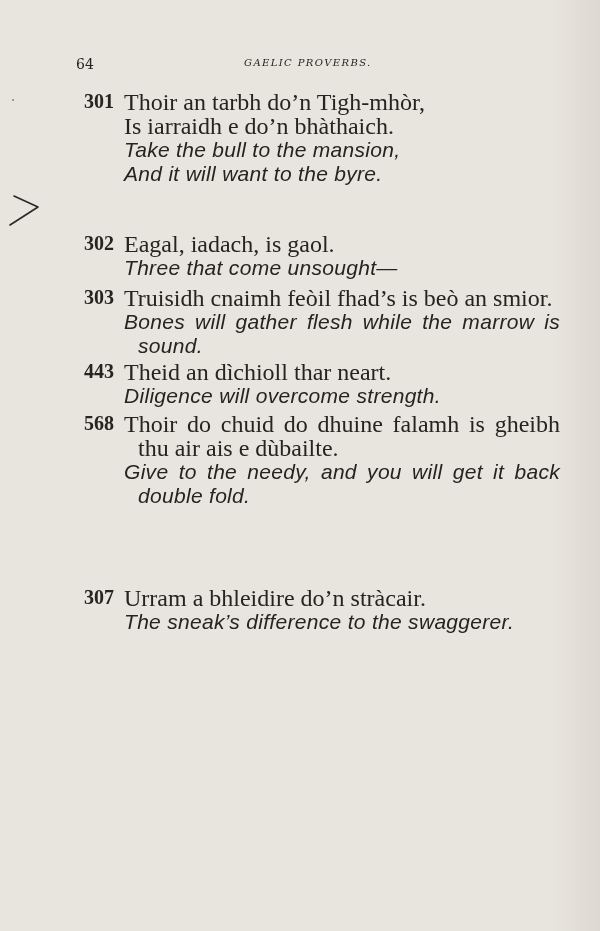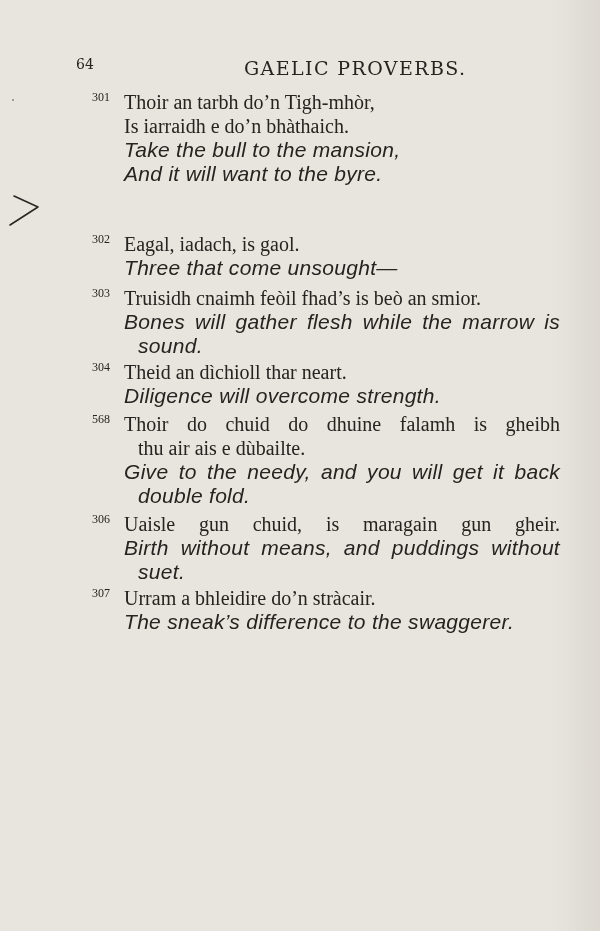--- a/index.html
+++ b/index.html
@@ -11,27 +11,27 @@
       color: #262320;
     }
     .page {
       position: absolute; inset: 0;
       background:
         linear-gradient(90deg, rgba(0,0,0,0) 0%, rgba(0,0,0,0) 92%, rgba(120,110,95,0.10) 100%),
         #e8e5de;
     }
     .header { position: absolute; top: 52px; left: 76px; width: 480px; height: 28px; }
     .page-number { position: absolute; left: 0; top: 4px; font-size: 14px; }
-    .running-title { position: absolute; left: 168px; top: 5px; font-size: 19px; letter-spacing: 1.4px; font-variant: small-caps; }
+    .running-title { position: absolute; left: 168px; top: 5px; font-size: 10px; letter-spacing: 1.4px; font-variant: small-caps; font-style: italic; }
     .speck { position: absolute; left: 12px; top: 99px; width: 2px; height: 2px; background: #8a857c; border-radius: 50%; }
     .margin-mark { position: absolute; left: 6px; top: 190px; width: 34px; height: 40px; }
     .entry { position: absolute; left: 76px; width: 486px; }
-    .num { position: absolute; left: 16px; top: 0; font-size: 12px; font-family: "Liberation Serif", serif; }
+    .num { position: absolute; left: 8px; top: 0; font-size: 20px; font-family: "Liberation Serif", serif; font-weight: bold; }
     .line { font-size: 19px; line-height: 24px; margin-left: 48px; white-space: nowrap; }
-    .gaelic { font-family: "Liberation Serif", serif; font-size: 20px; }
+    .gaelic { font-family: "Liberation Serif", serif; font-size: 24px; }
     .indent { margin-left: 62px; }
     .it { font-family: Liberation Sans, sans-serif; font-style: italic; font-size: 21px; letter-spacing: 0.3px; }
     .justify { white-space: normal; text-align: justify; text-align-last: justify; width: 436px; }
   </style>
 </head>
 <body>
 
 <div class="page">
 
   <div class="header">
@@ -60,39 +60,33 @@
   </div>
 
   <div class="entry" style="top:286px;">
     <span class="num">303</span>
     <div class="line gaelic">Truisidh cnaimh feòil fhad’s is beò an smior.</div>
     <div class="line it justify">Bones will gather flesh while the marrow is</div>
     <div class="line it indent">sound.</div>
   </div>
 
   <div class="entry" style="top:360px;">
-    <span class="num">304</span>
+    <span class="num">443</span>
     <div class="line gaelic">Theid an dìchioll thar neart.</div>
     <div class="line it">Diligence will overcome strength.</div>
   </div>
 
   <div class="entry" style="top:412px;">
     <span class="num">568</span>
     <div class="line gaelic justify">Thoir do chuid do dhuine falamh is gheibh</div>
     <div class="line gaelic indent">thu air ais e dùbailte.</div>
     <div class="line it justify">Give to the needy, and you will get it back</div>
     <div class="line it indent">double fold.</div>
   </div>
 
-  <div class="entry" style="top:512px;">
-    <span class="num">306</span>
-    <div class="line gaelic justify">Uaisle gun chuid, is maragain gun gheir.</div>
-    <div class="line it justify">Birth without means, and puddings without</div>
-    <div class="line it indent">suet.</div>
-  </div>
 
   <div class="entry" style="top:586px;">
     <span class="num">307</span>
     <div class="line gaelic">Urram a bhleidire do’n stràcair.</div>
     <div class="line it">The sneak’s difference to the swaggerer.</div>
   </div>
 
 </div>
 
 </body></html>

